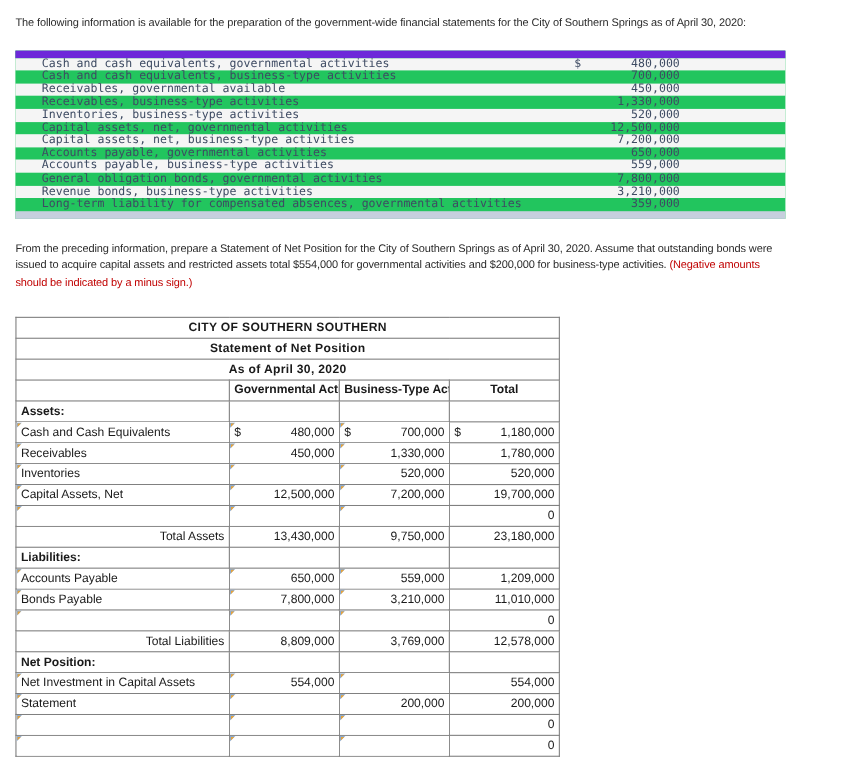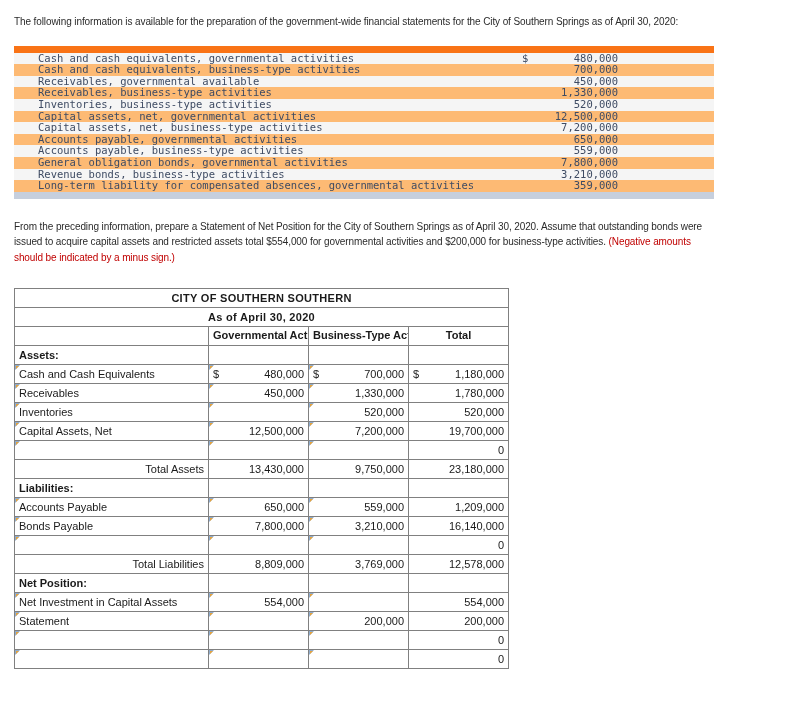--- a/index.html
+++ b/index.html
@@ -32,23 +32,23 @@
   }
   .warning {
     color: #c00000;
     font-weight: normal;
   }
 
   
   .data-block {
     margin: 16px 0 0 14px;
     width: 700px;
-    border-top: 7px solid #f97316;
+    border-top: 7px solid #6d28d9;
     border-bottom: 7px solid #c6cfdd;
-    background: #fdba74;
+    background: #22c55e;
   }
   .data-row {
     display: flex;
     align-items: baseline;
     font-family: "DejaVu Sans Mono", "Liberation Mono", monospace;
     font-size: 10.5px;
     line-height: 11.6px;
     color: #3e4b63;
     padding: 0;
   }
@@ -261,20 +261,23 @@
     <col class="c-label">
       <col class="c-gov">
       <col class="c-bus">
       <col class="c-tot">
   </colgroup>
   <tbody id="ws-body">
       <tr class="ws-title">
         <td colspan="4">CITY OF SOUTHERN SOUTHERN</td>
       </tr>
       <tr class="ws-title">
+        <td colspan="4">Statement of Net Position</td>
+      </tr>
+      <tr class="ws-title">
         <td colspan="4">As of April 30, 2020</td>
       </tr>
       <tr class="ws-colhead">
         <td></td>
         <td>Governmental Activities</td>
         <td>Business-Type Activities</td>
         <td>Total</td>
       </tr>
       <tr class="section-label">
         <td>Assets:</td>
@@ -445,21 +448,21 @@
         </td>
         <td class="entry num">
           <div class="cellflex">
             <span class="sym"></span>
             <span class="amt">3,210,000</span>
           </div>
         </td>
         <td class="num">
           <div class="cellflex">
             <span class="sym"></span>
-            <span class="amt">16,140,000</span>
+            <span class="amt">11,010,000</span>
           </div>
         </td>
       </tr>
       <tr>
         <td class="entry lbl"></td>
         <td class="entry num">
           <div class="cellflex">
             <span class="sym"></span>
             <span class="amt"></span>
           </div>

